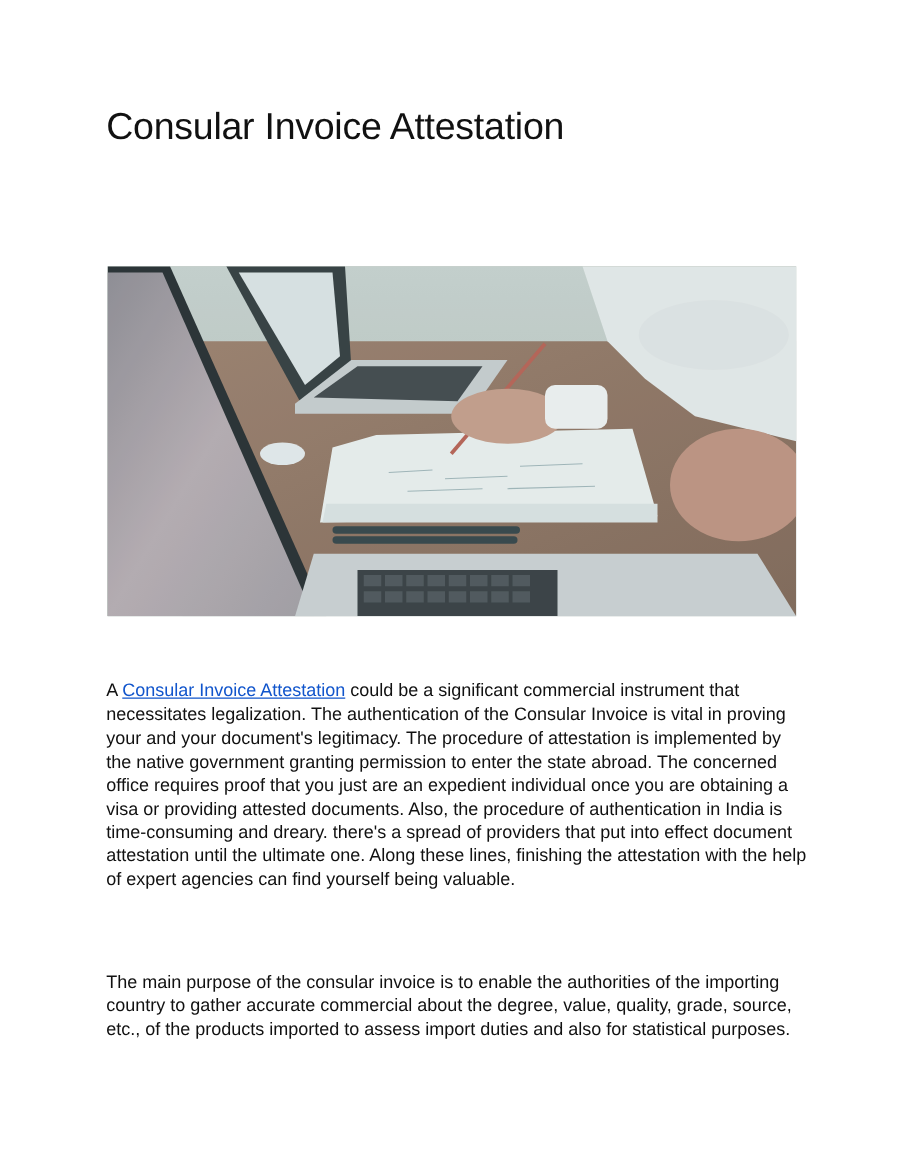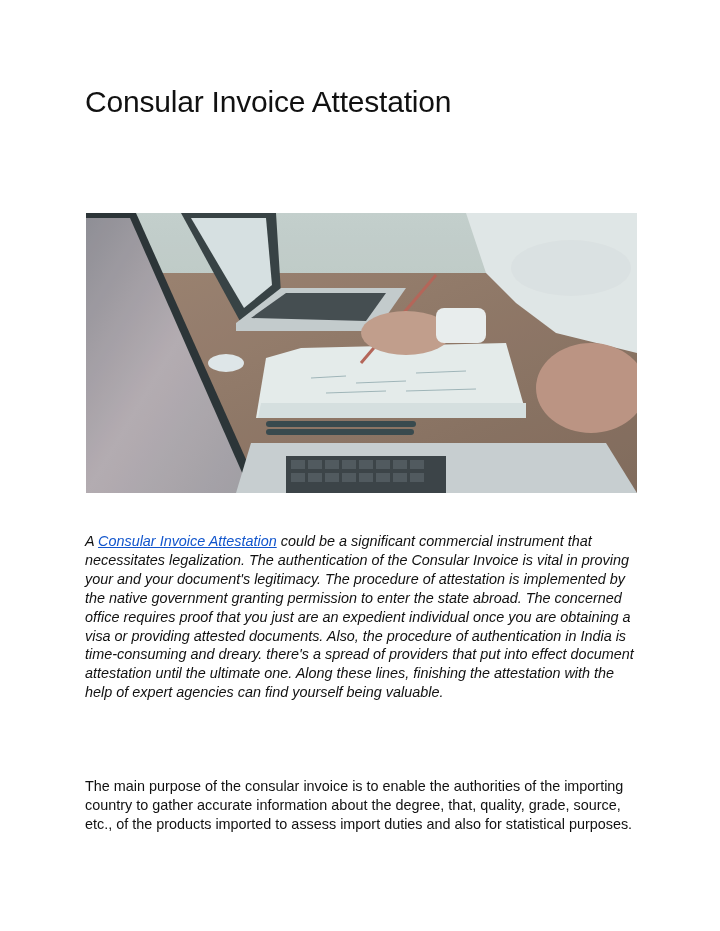--- a/index.html
+++ b/index.html
@@ -1,20 +1,20 @@
 <!DOCTYPE html>
 <html><head>
   <meta charset="utf-8">
   <style>
     html, body { margin: 0; padding: 0; background: #ffffff; }
     body { width: 720px; height: 931px; position: relative; overflow: hidden; font-family: "Liberation Sans", sans-serif; color: #000; }
     .title { position: absolute; left: 85px; top: 84px; font-size: 30px; font-weight: normal; margin: 0; line-height: 36px; color: #111; letter-spacing: -0.2px; }
     .hero { position: absolute; left: 86px; top: 213px; width: 551px; height: 280px; overflow: hidden; background: #b9c3bf; }
     .para { position: absolute; left: 85px; width: 560px; font-size: 14.4px; line-height: 18.9px; margin: 0; color: #111; }
-    .p1 { top: 532px; font-style: italic; }
+    .p1 { top: 544px; }
     .p2 { top: 777px; }
     a.link { color: #1155cc; text-decoration: underline; }
     svg { display: block; }
   </style>
 </head>
 <body>
 
 <h1 class="title">Consular Invoice Attestation</h1>
 
 <div class="hero" title="Office desk with laptops, papers, pens and hands writing with a pencil">
@@ -91,13 +91,13 @@
         <rect x="290" y="260" width="14" height="9"></rect>
       <rect x="307" y="260" width="14" height="9"></rect>
         <rect x="324" y="260" width="14" height="9"></rect>
     </g>
     <rect width="551" height="280" fill="#9fc0c0" opacity="0.12"></rect>
   </svg>
 </div>
 
 <p class="para p1"><span>A </span><a class="link" href="#">Consular Invoice Attestation</a><span> could be a significant commercial instrument that necessitates legalization. The authentication of the Consular Invoice is vital in proving your and your document's legitimacy. The procedure of attestation is implemented by the native government granting permission to enter the state abroad. The concerned office requires proof that you just are an expedient individual once you are obtaining a visa or providing attested documents. Also, the procedure of authentication in India is time-consuming and dreary. there's a spread of providers that put into effect document attestation until the ultimate one. Along these lines, finishing the attestation with the help of expert agencies can find yourself being valuable.</span></p>
 
-<p class="para p2">The main purpose of the consular invoice is to enable the authorities of the importing country to gather accurate information about the degree, that, quality, grade, source, etc., of the products imported to assess import duties and also for statistical purposes.</p>
+<p class="para p2">The main purpose of the consular invoice is to enable the authorities of the importing country to gather accurate commercial about the degree, value, quality, grade, source, etc., of the products imported to assess import duties and also for statistical purposes.</p>
 
 </body></html>

